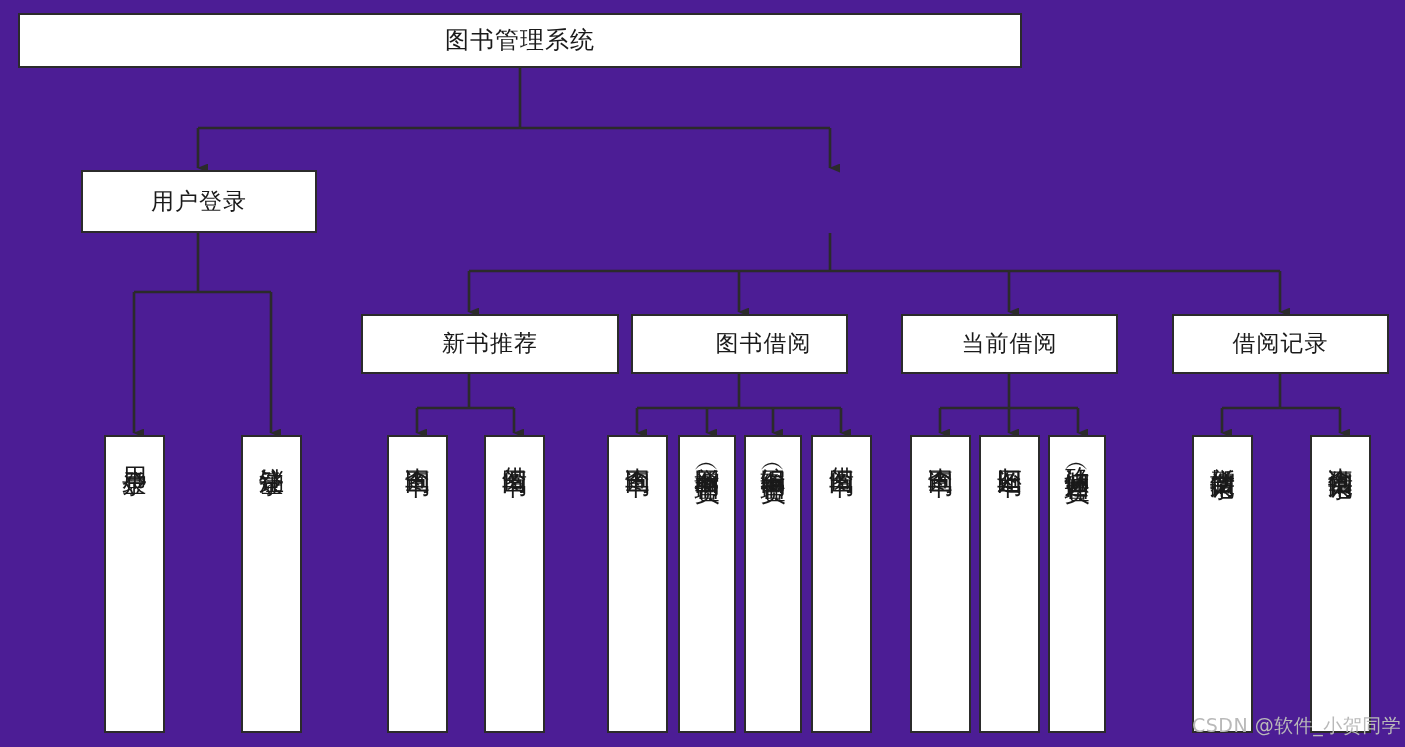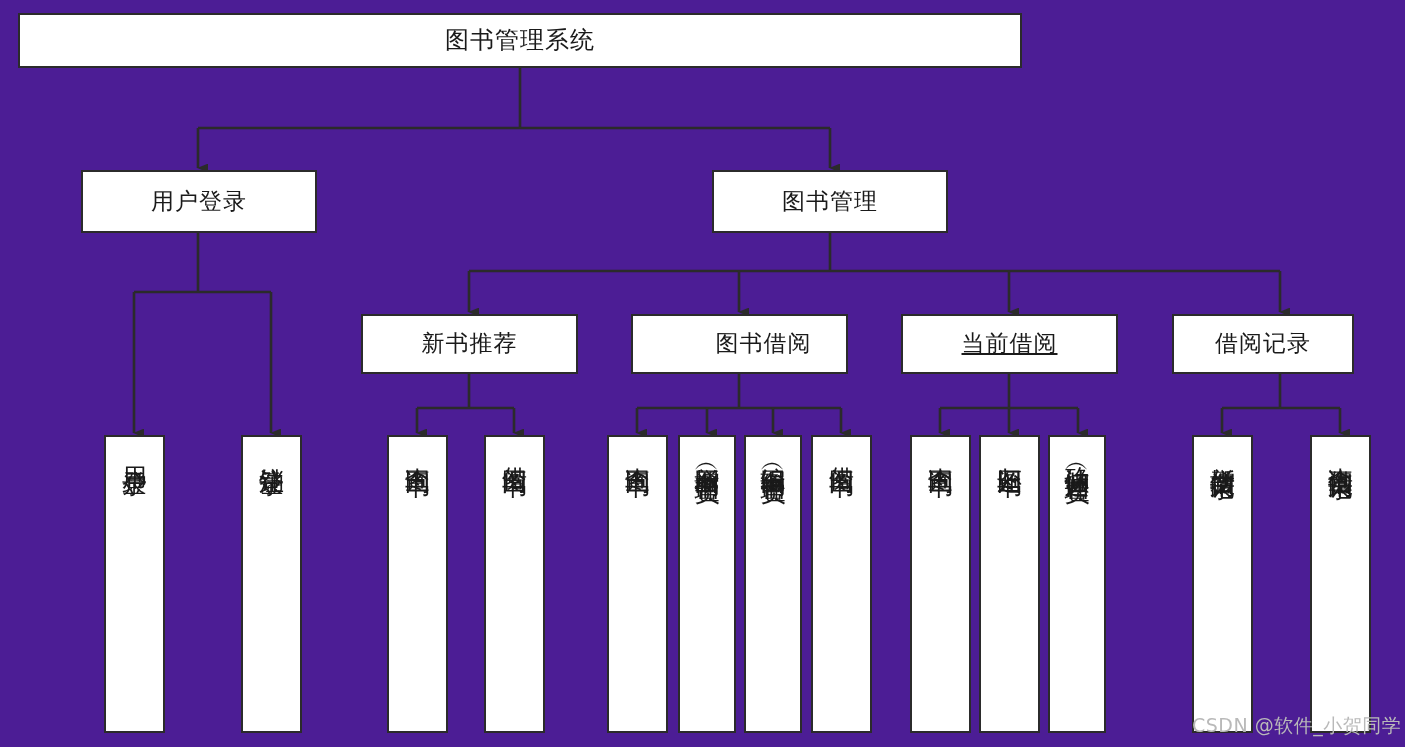--- a/index.html
+++ b/index.html
@@ -126,34 +126,31 @@
     </g>
   </svg>
 
   <div class="node horizontal root" style="left:18px; top:13px; width:1004px; height:55px;">
     <span class="node-label">图书管理系统</span>
   </div>
 
   <div class="node horizontal" style="left:81px; top:170px; width:236px; height:63px;">
     <span class="node-label">用户登录</span>
   </div>
-  <div class="node horizontal" style="left:712px; top:170px; width:236px; height:63px;">
-    <span class="node-label">图书管理</span>
-  </div>
 
-  <div class="node horizontal" style="left:361px; top:314px; width:217px; height:60px;">
+  <div class="node horizontal" style="left:361px; top:314px; width:258px; height:60px;">
     <span class="node-label">新书推荐</span>
   </div>
   <div class="node horizontal" style="left:631px; top:314px; width:217px; height:60px;padding-left:48px;">
     <span class="node-label">图书借阅</span>
   </div>
-  <div class="node horizontal" style="left:901px; top:314px; width:217px; height:60px;text-decoration:underline;">
+  <div class="node horizontal" style="left:901px; top:314px; width:217px; height:60px;">
     <span class="node-label">当前借阅</span>
   </div>
-  <div class="node horizontal" style="left:1172px; top:314px; width:182px; height:60px;">
+  <div class="node horizontal" style="left:1172px; top:314px; width:217px; height:60px;">
     <span class="node-label">借阅记录</span>
   </div>
 
   <div class="node vertical" style="left:104px; top:435px; width:61px; height:298px;">
     <span class="node-label">用户登录</span>
   </div>
   <div class="node vertical" style="left:241px; top:435px; width:61px; height:298px;">
     <span class="node-label">注销登录</span>
   </div>
 

